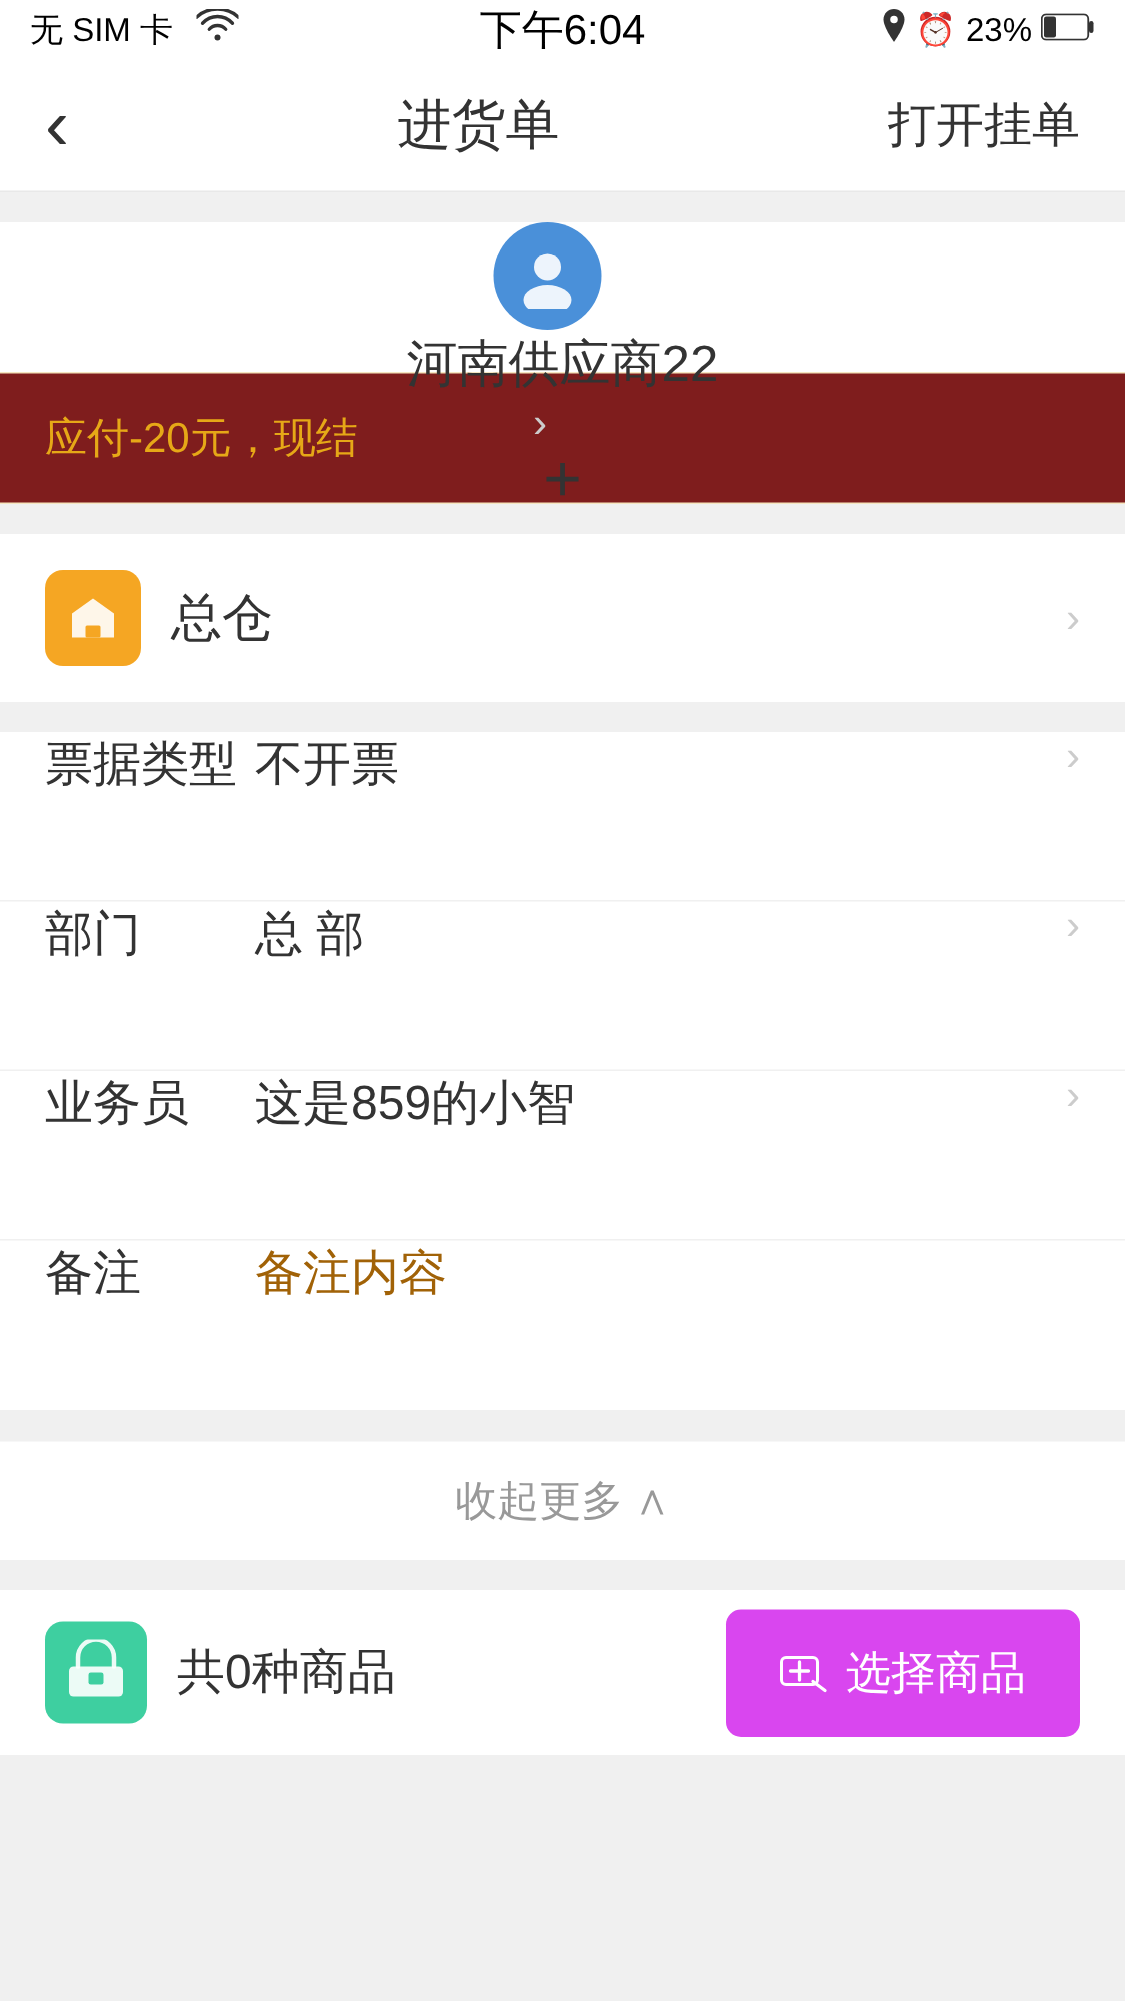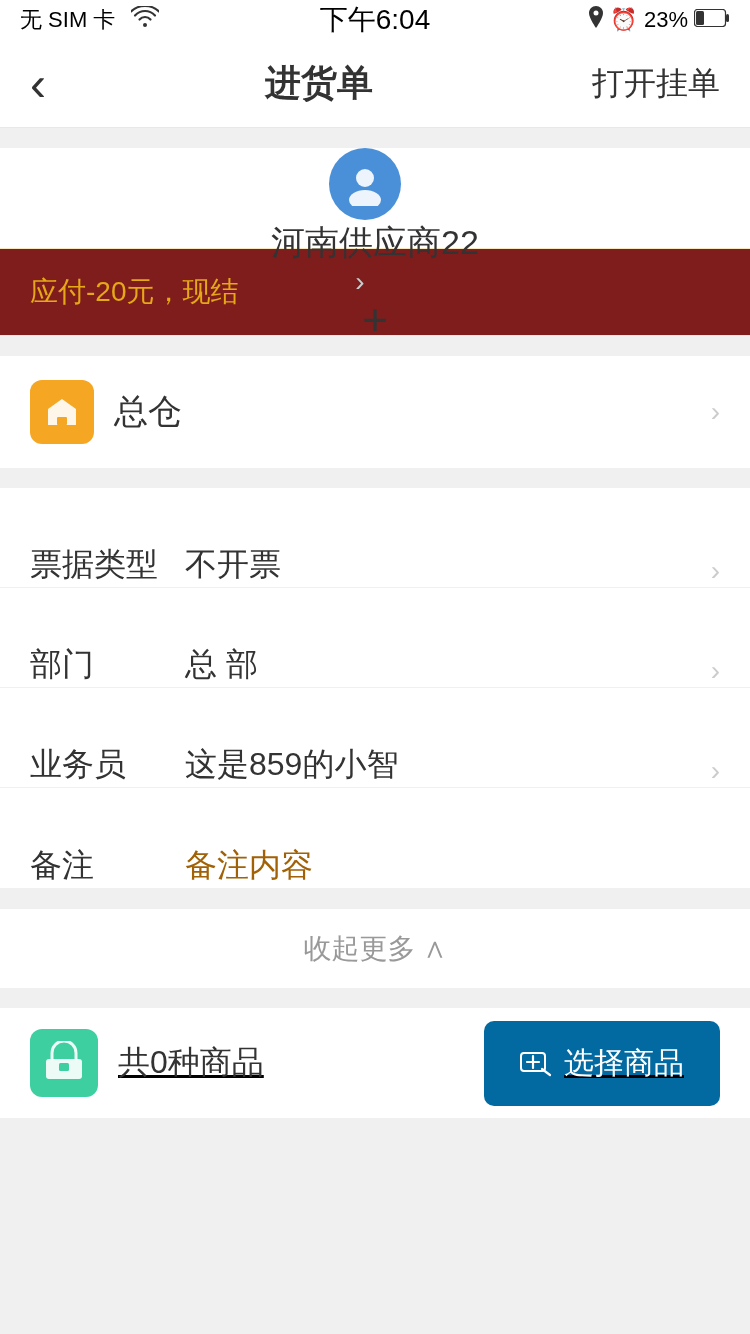--- a/index.html
+++ b/index.html
@@ -38,21 +38,21 @@
       padding: 0 30px;
       border-bottom: 1px solid #e8e8e8;
     }
     .nav-back {
       font-size: 40px;
       color: #333;
       cursor: pointer;
     }
     .nav-title {
       font-size: 36px;
-      font-weight: 700;
+      font-weight: 400;
       color: #333;
     }
     .nav-action {
       font-size: 32px;
       color: #333;
       cursor: pointer;
     }
 
     
     .content {
@@ -149,25 +149,24 @@
       font-size: 28px;
     }
 
     
     .form-section {
       background: #fff;
       margin-top: 20px;
     }
     .form-row {
       display: flex;
-      align-items: flex-end;
-      padding: 0 30px;
-      height: 100px;
+      align-items: flex-start;
+      padding: 0 30px;
+      height: 113px;
       border-bottom: 1px solid #f0f0f0;
-      gap: 15px;
     }
     .form-row:last-child { border-bottom: none; }
     .form-label {
       font-size: 32px;
       color: #333;
       width: 130px;
       flex-shrink: 0;
     }
     .form-value {
       flex: 1;
@@ -193,40 +192,39 @@
     }
 
     
     .bottom-bar {
       background: #fff;
       margin-top: 20px;
       display: flex;
       align-items: center;
       padding: 0 30px;
       height: 110px;
-      text-decoration: underline;
     }
     .product-icon {
       width: 68px;
       height: 68px;
       border-radius: 12px;
       background: #3ecfa0;
       display: flex;
       align-items: center;
       justify-content: center;
       margin-right: 20px;
       flex-shrink: 0;
     }
     .product-count {
       flex: 1;
       font-size: 32px;
       color: #333;
     }
     .select-btn {
-      background: #0369a1;
+      background: #d946ef;
       color: #fff;
       font-size: 30px;
       padding: 22px 36px;
       border-radius: 10px;
       display: flex;
       align-items: center;
       gap: 12px;
       cursor: pointer;
       border: none;
     }

